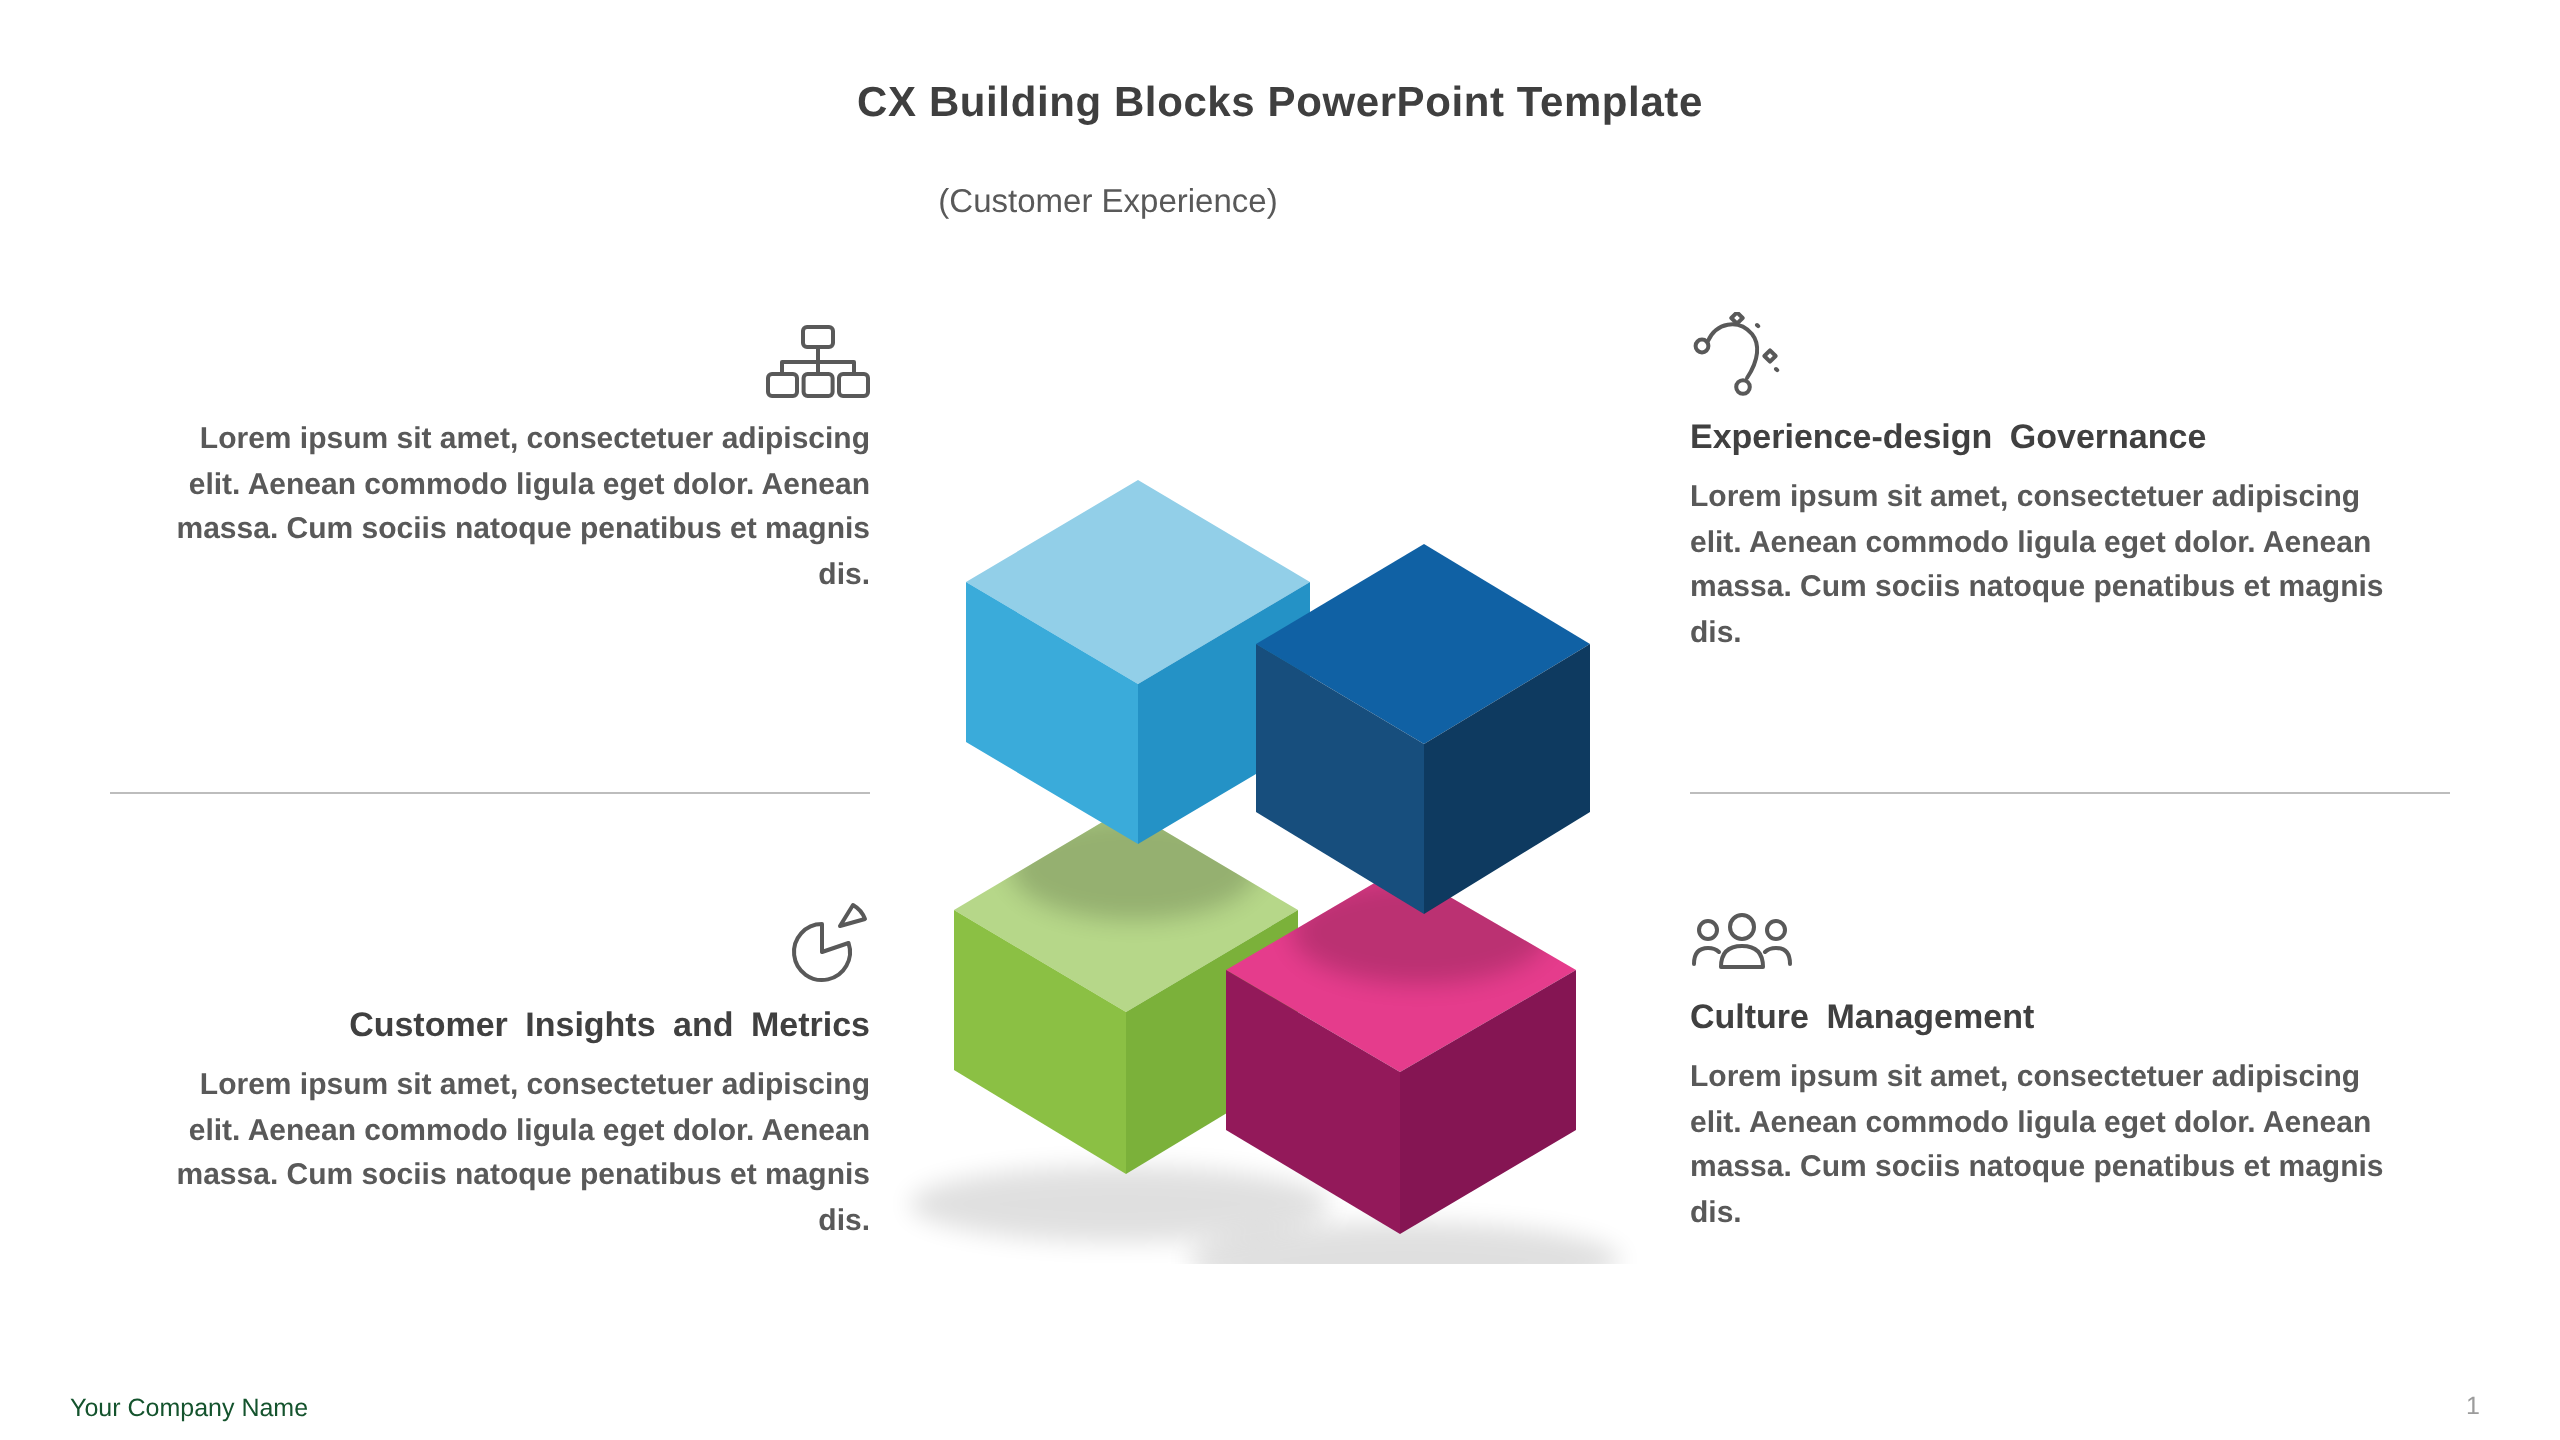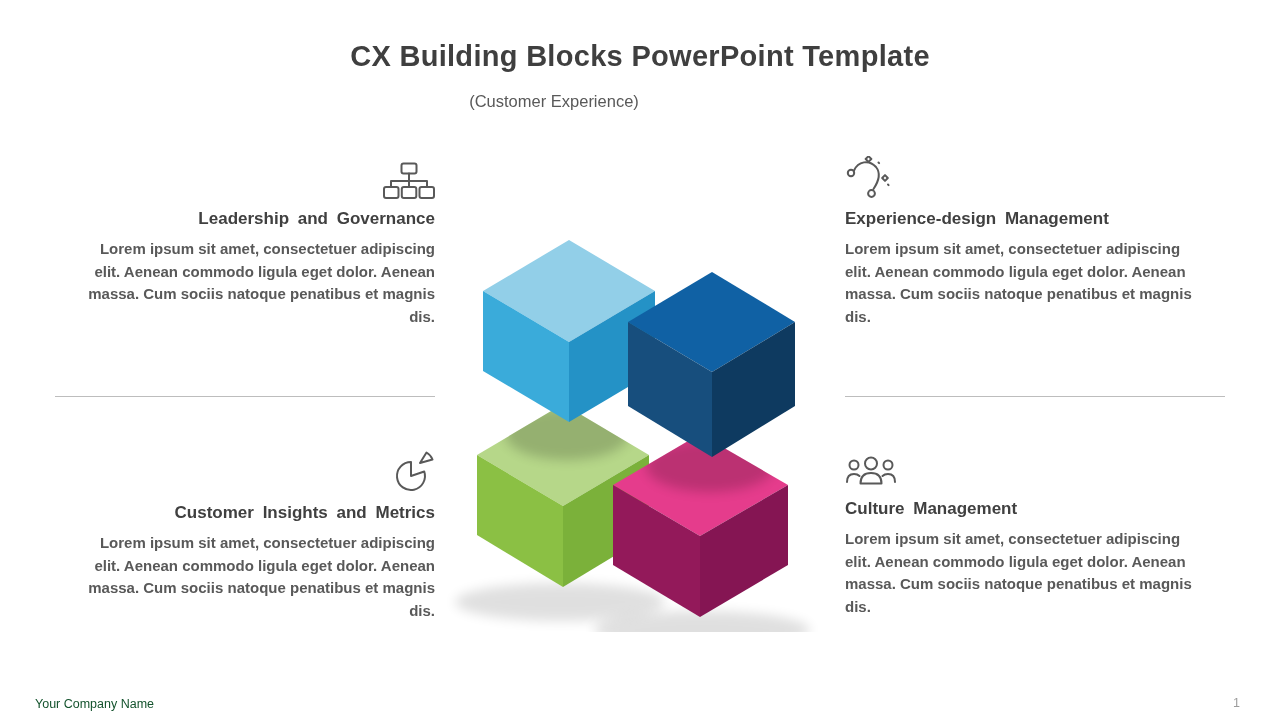--- a/index.html
+++ b/index.html
@@ -1,19 +1,19 @@
 <!DOCTYPE html>
 <html><head>
 <meta charset="utf-8">
 <style>
   html,body{margin:0;padding:0;background:#ffffff;}
   .slide{position:relative;width:1280px;height:720px;background:#ffffff;overflow:hidden;
          font-family:"Liberation Sans", sans-serif;}
   .title{position:absolute;top:40px;left:0;width:1280px;text-align:center;margin:0;
-         font-size:29px;font-weight:700;color:#3f3f3f;letter-spacing:.3px;}
+         font-size:21px;font-weight:700;color:#3f3f3f;letter-spacing:.3px;}
   .subtitle{position:absolute;top:92px;left:0;width:1108px;text-align:center;
          font-size:16.5px;color:#595959;}
   .block{position:absolute;width:380px;}
   .block h2{margin:0 0 9px 0;font-size:17px;font-weight:700;color:#404040;word-spacing:4px;}
   .block p{margin:0;font-size:15px;line-height:22.5px;color:#595959;max-width:358px;font-weight:bold;}
   .block .icon-row{margin-bottom:9px;height:44px;display:flex;align-items:flex-end;}
   .align-right{left:55px;text-align:right;}
   .align-right .icon-row{justify-content:flex-end;}
   .align-right p{margin-left:auto;}
   .align-left{left:845px;text-align:left;}
@@ -39,21 +39,20 @@
       <svg width="52" height="38" viewBox="0 0 52 38">
         <g class="icon" stroke="#595959">
           <rect x="18.5" y="1.5" width="15" height="10" rx="2"></rect>
           <path d="M26 11.5 V19 M8 19 H44 M8 19 V25 M26 19 V25 M44 19 V25"></path>
           <rect x="1" y="25" width="14.5" height="11" rx="2"></rect>
           <rect x="18.8" y="25" width="14.5" height="11" rx="2"></rect>
           <rect x="36.5" y="25" width="14.5" height="11" rx="2"></rect>
         </g>
       </svg>
     </div>
-    <h2>Leadership and Governance</h2>
     <p>Lorem ipsum sit amet, consectetuer adipiscing elit. Aenean commodo ligula eget dolor. Aenean massa. Cum sociis natoque penatibus et magnis dis.</p>
   </section>
   <div class="divider left"></div>
 
   <section class="block align-right bl">
     <div class="icon-row">
       <svg width="42" height="44" viewBox="0 0 42 44">
         <g class="icon" stroke="#595959">
           <path d="M18 12 A14 14 0 1 0 31.25 21.5 L18 26 Z"></path>
           <path d="M27 13 L33.5 2.5 A13.5 13.5 0 0 1 39.5 9.5 Z"></path>
@@ -70,21 +69,21 @@
         <g class="icon" stroke="#595959">
           <circle cx="6" cy="17" r="3.2"></circle>
           <path d="M9 14.5 C 13 5.5, 24 3, 31 11 C 35 16, 34.5 24, 28.5 33"></path>
           <circle cx="26.5" cy="37.5" r="3.4"></circle>
           <rect x="21.5" y="1" width="4" height="4" transform="rotate(45 23.5 3)"></rect>
           <rect x="38" y="20" width="4" height="4" transform="rotate(45 40 22)"></rect>
           <path d="M33.5 6.5 l.6 .6 M43 28.5 l.6 .6"></path>
         </g>
       </svg>
     </div>
-    <h2>Experience-design Management</h2>
+    <h2>Experience-design Governance</h2>
     <p>Lorem ipsum sit amet, consectetuer adipiscing elit. Aenean commodo ligula eget dolor. Aenean massa. Cum sociis natoque penatibus et magnis dis.</p>
   </section>
   <div class="divider right"></div>
 
   <section class="block align-left br">
     <div class="icon-row">
       <svg width="52" height="36" viewBox="0 0 52 36">
         <g class="icon" stroke="#595959">
           <circle cx="9" cy="11" r="4.5"></circle>
           <path d="M2 28 Q2 20 9 20 Q12.5 20 14.5 22"></path>

